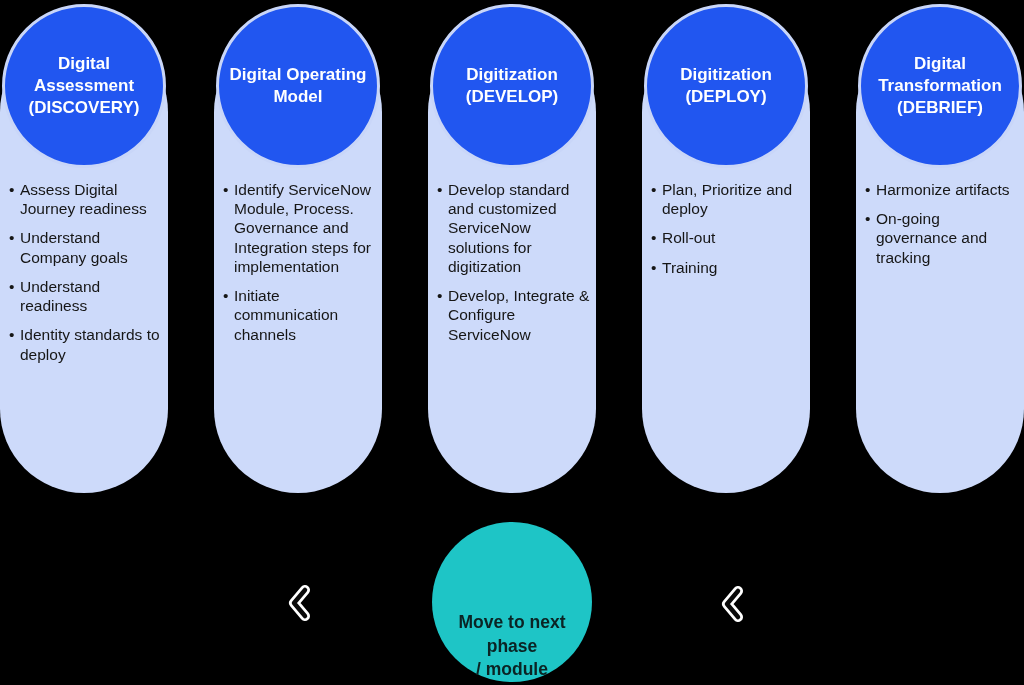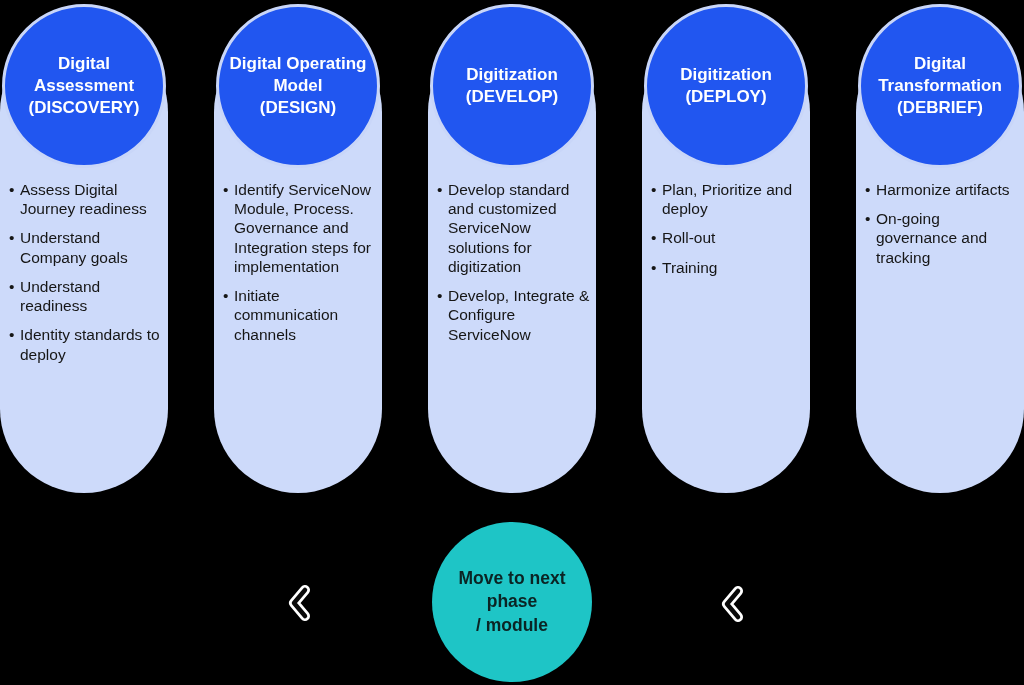--- a/index.html
+++ b/index.html
@@ -40,21 +40,21 @@
     margin:0;padding:0;list-style:none;
     font-size:15.5px;line-height:1.24;
     color:var(--body-text,#161616);
   }
   .bullets li{position:relative;padding-left:11px;margin-bottom:10px;}
   .bullets li::before{content:"\2022";position:absolute;left:0;top:0;}
   .cta-circle{
     position:absolute;left:432px;top:522px;
     width:160px;height:160px;border-radius:50%;
     background:var(--cta-teal,#1ec5c6);
-    display:flex;flex-direction:column;align-items:center;justify-content:center;
+    display:flex;flex-direction:column;align-items:center;justify-content:flex-end;
     text-align:center;
     font-weight:bold;font-size:17.5px;line-height:1.35;
     color:var(--cta-text,#0b2424);
     cursor:pointer;
   }
   .chevron{position:absolute;width:26px;height:38px;cursor:pointer;}
   .chevron-1{left:286px;top:584px;}
   .chevron-2{left:719px;top:585px;}
 </style>
 </head>
@@ -76,21 +76,20 @@
       <li>Understand readiness</li>
       <li>Identity standards to deploy</li>
     </ul>
   </div>
 
   <div class="column col-1">
     <div class="pill"></div>
     <div class="circle">
       <div class="circle-text">
         <div>Digital Operating Model</div>
-        <div>(DESIGN)</div>
       </div>
     </div>
     <ul class="bullets">
       <li>Identify ServiceNow Module, Process. Governance and Integration steps for implementation</li>
       <li>Initiate communication channels</li>
     </ul>
   </div>
 
   <div class="column col-2">
     <div class="pill"></div>

